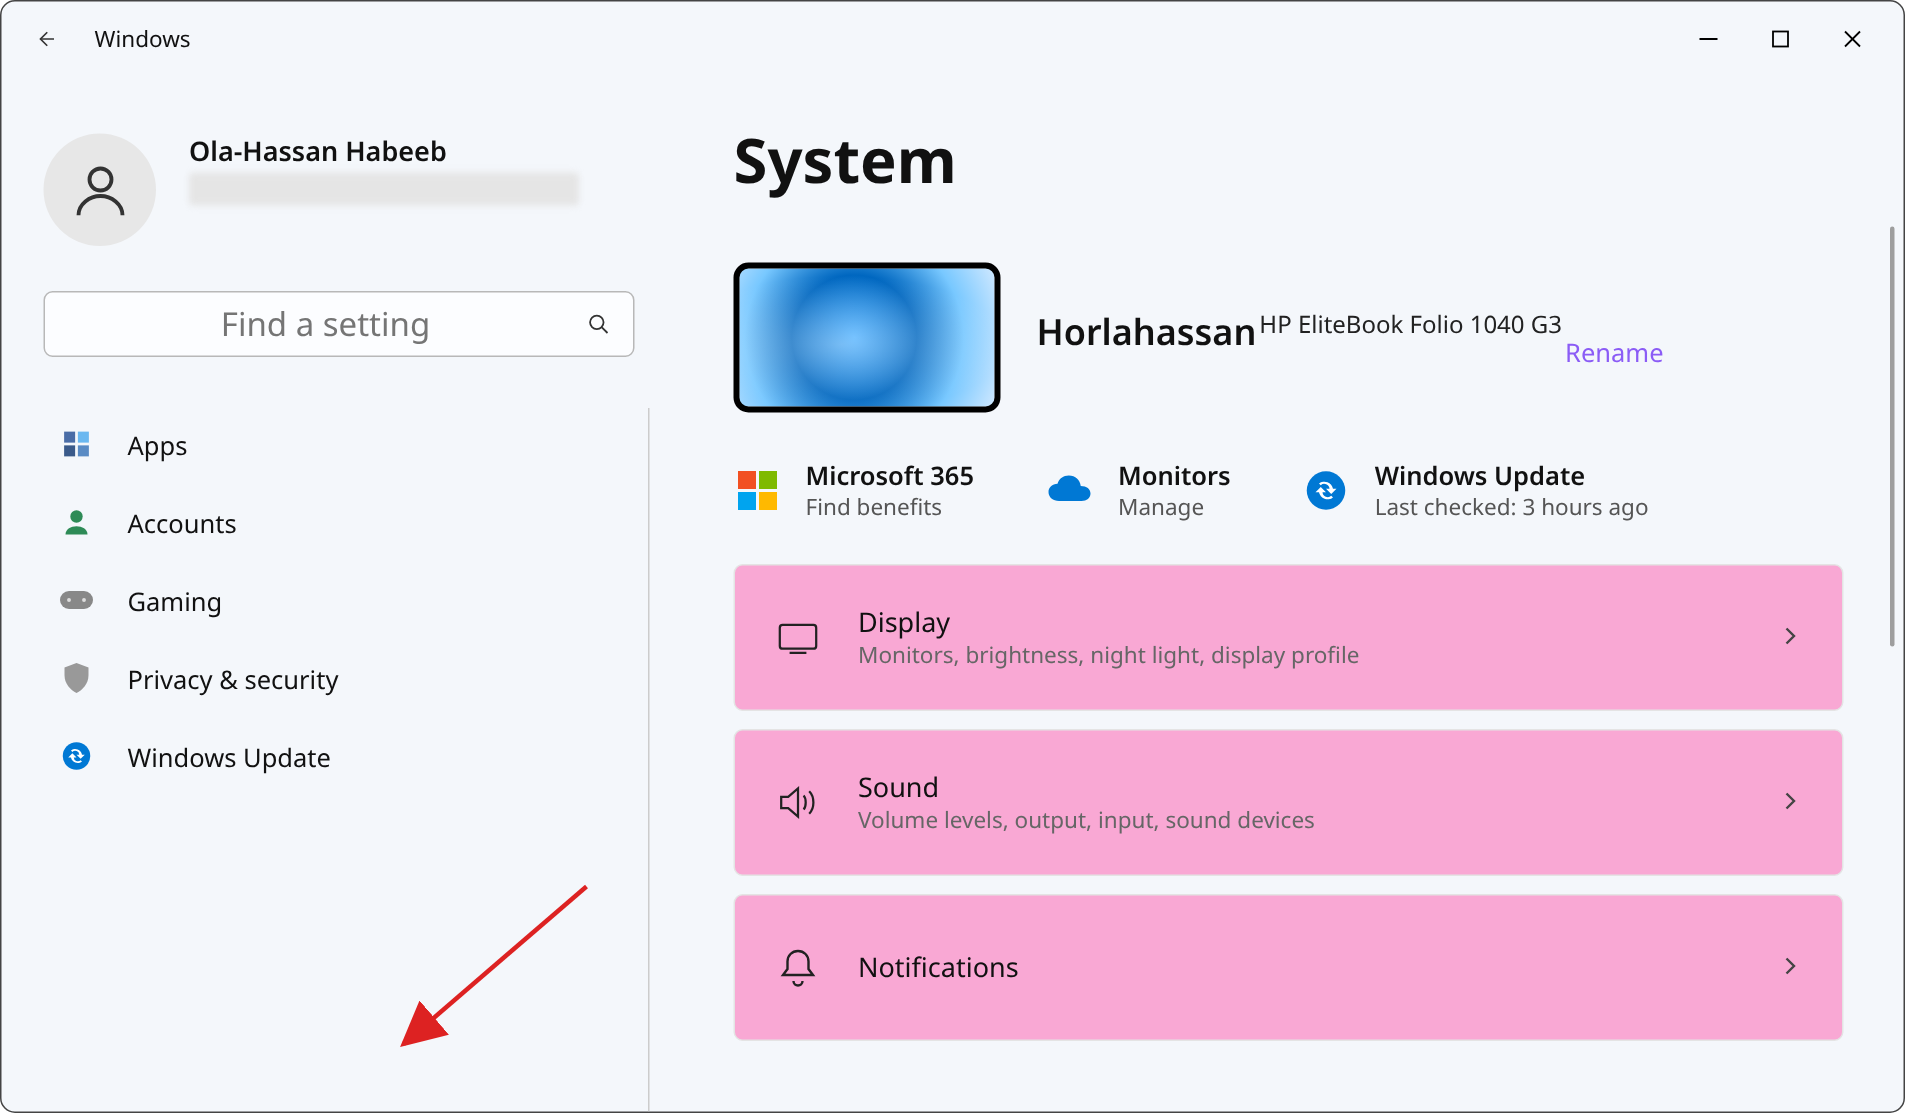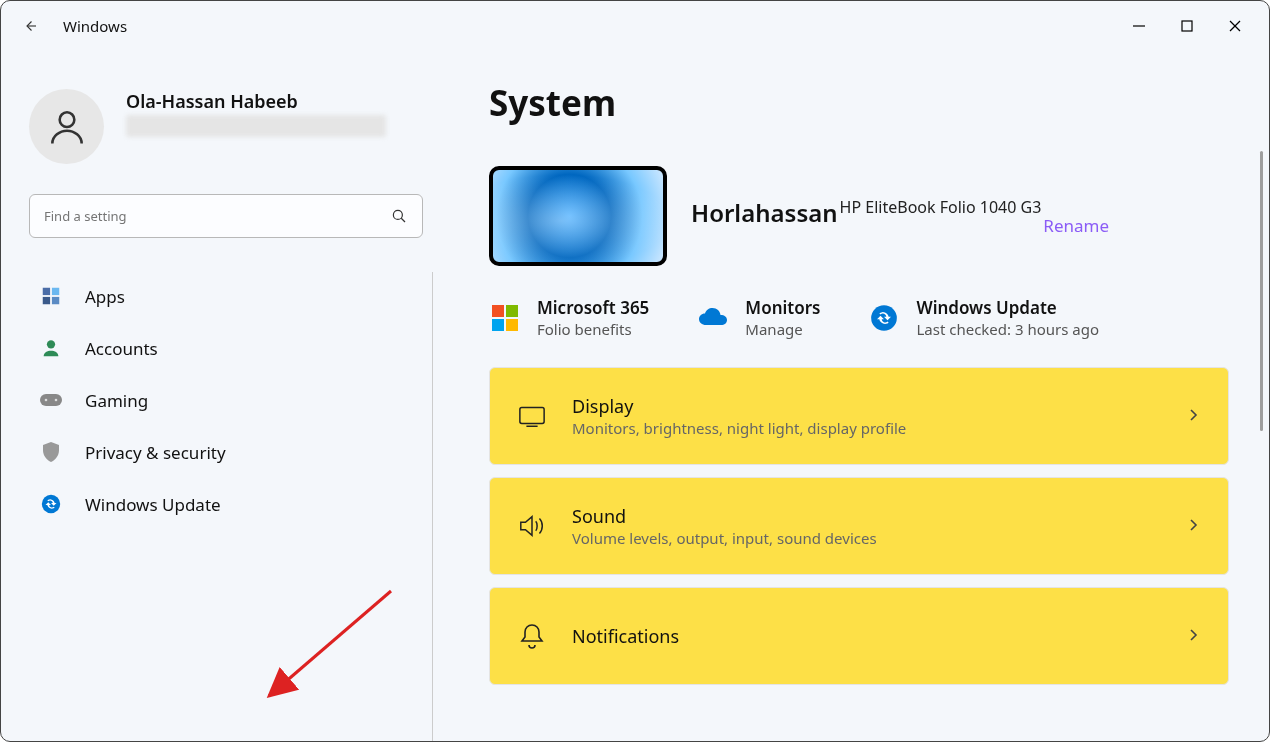--- a/index.html
+++ b/index.html
@@ -11,44 +11,44 @@
   .win-controls { margin-left: auto; display: flex; gap: 0; }
   .win-btn { width: 48px; height: 40px; display: flex; align-items: center; justify-content: center; cursor: pointer; }
   .body { flex: 1; display: flex; overflow: hidden; }
   .sidebar { width: 450px; padding: 10px 28px 0 28px; display: flex; flex-direction: column; position: relative; }
   .profile { display: flex; gap: 22px; margin-top: 28px; margin-bottom: 30px; }
   .avatar { width: 75px; height: 75px; border-radius: 50%; background: #e7e7e7; display: flex; align-items: center; justify-content: center; }
   .profile-info { flex: 1; }
   .profile-name { font-size: 18px; font-weight: 600; color: #111; }
   .profile-email { width: 260px; height: 22px; background: #e5e5e5; filter: blur(2px); margin-top: 2px; border-radius: 3px; }
   .search-box { display: flex; align-items: center; height: 44px; border: 1px solid #b8b8b8; border-radius: 6px; background: #fcfdff; padding: 0 14px; margin-bottom: 34px; }
-  .search-box input { flex: 1; border: none; outline: none; background: transparent; font-size: 13px; color: #7f1d1d; }
+  .search-box input { flex: 1; border: none; outline: none; background: transparent; font-size: 22px; color: #7f1d1d; text-align: center; }
   .search-icon { width: 18px; height: 18px; }
   .nav { display: flex; flex-direction: column; gap: 4px; border-right: 1px solid #ccc; padding-right: 12px; margin-right: -10px; flex: 1; position: relative; }
   .nav-item { display: flex; align-items: center; gap: 22px; height: 48px; padding: 0 10px; border-radius: 6px; cursor: pointer; }
   .nav-icon { width: 24px; height: 24px; display: flex; align-items: center; justify-content: center; }
   .nav-label { font-size: 17px; color: #111; }
   .main { flex: 1; padding: 28px 40px 0 38px; overflow: hidden; position: relative; }
   .main-scroll-indicator { position: absolute; right: 6px; top: 100px; width: 3px; height: 280px; background: #9e9e9e; border-radius: 3px; }
-  .page-title { font-size: 35px; font-weight: 700; color: #111; margin-bottom: 40px; }
+  .page-title { font-size: 41px; font-weight: 700; color: #111; margin-bottom: 40px; }
   .device-row { display: flex; align-items: center; gap: 24px; margin-bottom: 30px; }
   .device-thumb { width: 178px; height: 100px; border: 4px solid #000; border-radius: 10px; background: radial-gradient(circle at 45% 50%, #3ba8ff 0%, #0067c0 40%, #78c8ff 70%, #cfe8ff 100%); position: relative; overflow: hidden; }
   .device-thumb::before { content: ""; position: absolute; inset: 0; background: radial-gradient(ellipse 120% 90% at 40% 55%, rgba(255,255,255,0.35), transparent 55%); }
   .device-info { display: flex; flex-direction: row; gap: 2px; }
   .device-name { font-size: 24px; font-weight: 600; color: #111; }
   .device-model { font-size: 16px; color: #222; }
   .rename-link { font-size: 17px; color: #8b5cf6; cursor: pointer; margin-top: 18px; }
   .tiles { display: flex; gap: 48px; margin-bottom: 28px; }
   .tile { display: flex; align-items: center; gap: 16px; cursor: pointer; }
   .tile-icon { width: 32px; height: 32px; display: flex; align-items: center; justify-content: center; }
   .tile-text { display: flex; flex-direction: column; }
   .tile-title { font-size: 17px; font-weight: 600; color: #111; }
   .tile-sub { font-size: 15px; color: #555; }
   .list { display: flex; flex-direction: column; gap: 12px; }
-  .list-item { display: flex; align-items: center; height: 98px; background: #fde047; border: 1px solid #e4e4e4; border-radius: 6px; padding: 0 28px; cursor: pointer; gap: 26px; }
+  .list-item { display: flex; align-items: center; height: 98px; background: #f9a8d4; border: 1px solid #e4e4e4; border-radius: 6px; padding: 0 28px; cursor: pointer; gap: 26px; }
   .list-icon { width: 28px; height: 28px; display: flex; align-items: center; justify-content: center; }
   .list-text { display: flex; flex-direction: column; flex: 1; }
   .list-title { font-size: 18px; color: #111; }
   .list-sub { font-size: 15px; color: #666; }
   .chevron { margin-left: auto; }
   .arrow-annotation { position: absolute; left: 250px; top: 580px; pointer-events: none; z-index: 50; }
 </style>
 </head>
 <body>
 
@@ -184,21 +184,21 @@
           <span class="tile-icon">
             <svg width="28" height="28" viewBox="0 0 28 28">
                 <rect x="1" y="1" width="12" height="12" fill="#f25022"></rect>
                 <rect x="15" y="1" width="12" height="12" fill="#7fba00"></rect>
                 <rect x="1" y="15" width="12" height="12" fill="#00a4ef"></rect>
                 <rect x="15" y="15" width="12" height="12" fill="#ffb900"></rect>
               </svg>
           </span>
           <div class="tile-text">
             <span class="tile-title">Microsoft 365</span>
-            <span class="tile-sub">Folio benefits</span>
+            <span class="tile-sub">Find benefits</span>
           </div>
         </div>
         <div class="tile">
           <span class="tile-icon">
             <svg width="32" height="22" viewBox="0 0 32 22">
                 <path d="M9 18c-4 0-7-2.5-7-6 0-3 2.5-5.5 6-5.5C9 3 12 1 15.5 1 20 1 23 4 23.5 8c4 0 6.5 2 6.5 5 0 3-2.5 5-6 5H9z" fill="#0078d4"></path>
               </svg>
           </span>
           <div class="tile-text">
             <span class="tile-title">Monitors</span>

